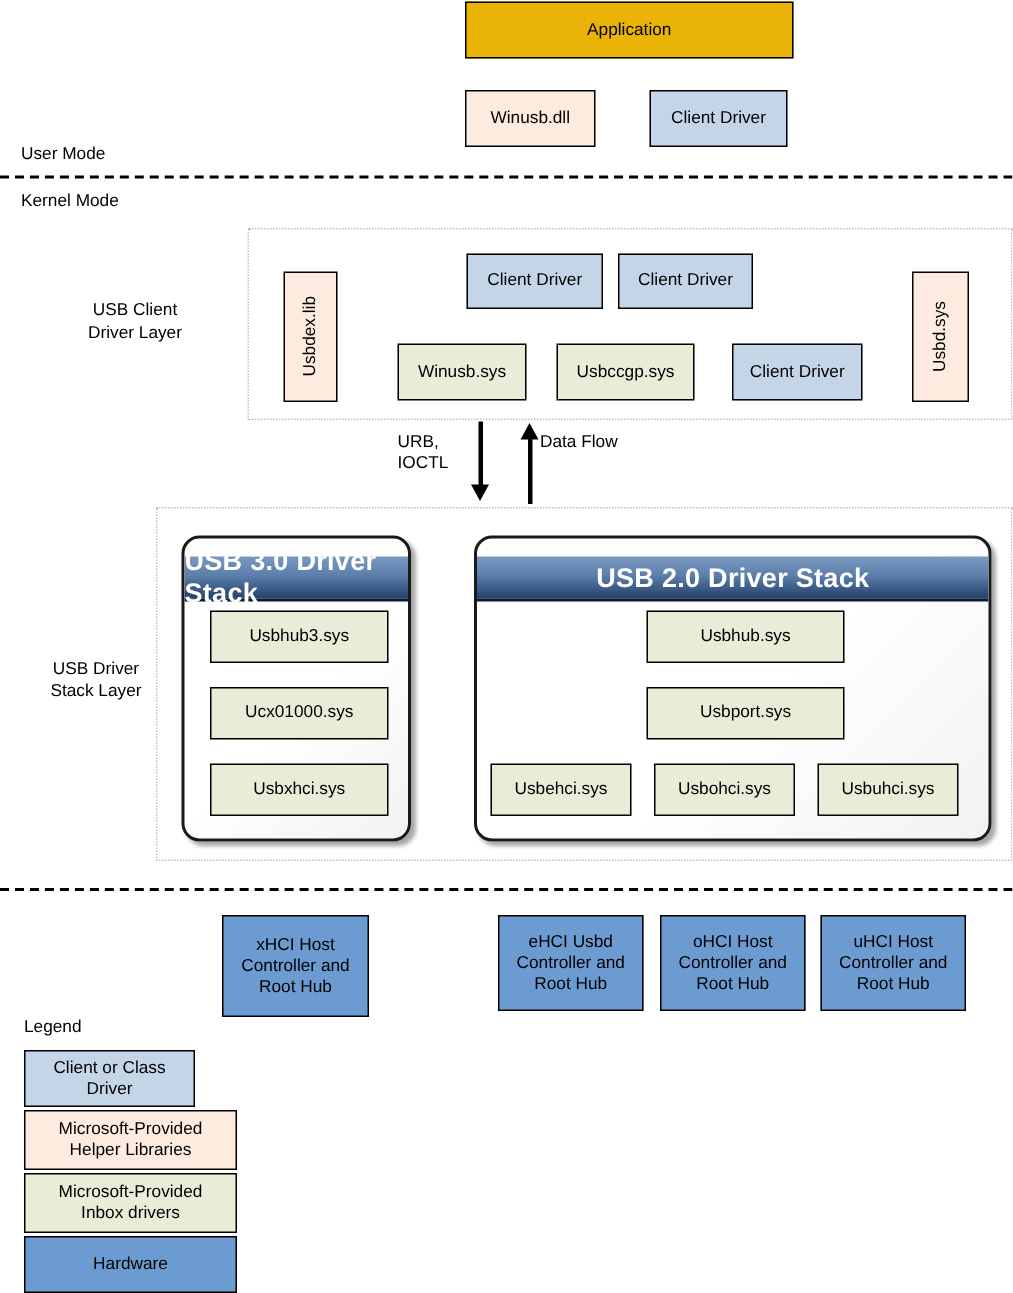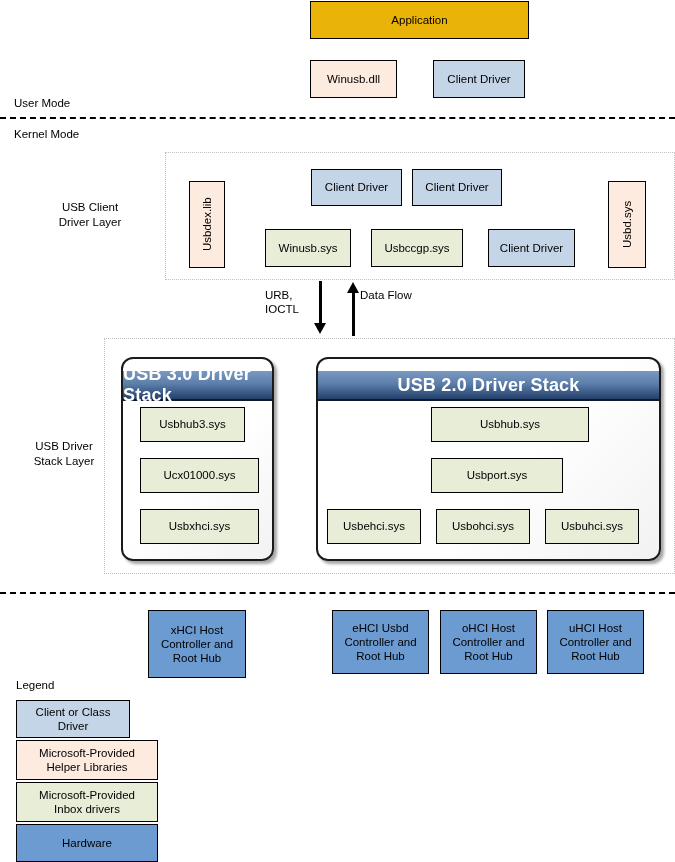--- a/index.html
+++ b/index.html
@@ -205,34 +205,34 @@
 
   <div class="layer-label" style="left:10px; top:439px; width:108px;">
     <div>USB Driver</div>
     <div>Stack Layer</div>
   </div>
 
   <div class="layer-box" style="left:104px; top:338px; width:571px; height:236px;"></div>
 
   <div class="stack" style="left:121px; top:357px; width:153px; height:204px;">
     <div class="stack-header">USB 3.0 Driver Stack</div>
-    <div class="node fill-inbox" style="left:17px; top:48px; width:105px; height:35px;">
+    <div class="node fill-inbox" style="left:17px; top:48px; width:119px; height:35px;">
       <span>Usbhub3.sys</span>
     </div>
     <div class="node fill-inbox" style="left:17px; top:99px; width:119px; height:35px;">
       <span>Ucx01000.sys</span>
     </div>
     <div class="node fill-inbox" style="left:17px; top:150px; width:119px; height:35px;">
       <span>Usbxhci.sys</span>
     </div>
   </div>
 
   <div class="stack" style="left:316px; top:357px; width:345px; height:204px;">
     <div class="stack-header">USB 2.0 Driver Stack</div>
-    <div class="node fill-inbox" style="left:113px; top:48px; width:158px; height:35px;align-items:center;">
+    <div class="node fill-inbox" style="left:113px; top:48px; width:132px; height:35px;align-items:center;">
       <span>Usbhub.sys</span>
     </div>
     <div class="node fill-inbox" style="left:113px; top:99px; width:132px; height:35px;">
       <span>Usbport.sys</span>
     </div>
     <div class="node fill-inbox" style="left:9px; top:150px; width:94px; height:35px;">
       <span>Usbehci.sys</span>
     </div>
     <div class="node fill-inbox" style="left:118px; top:150px; width:94px; height:35px;">
       <span>Usbohci.sys</span>

